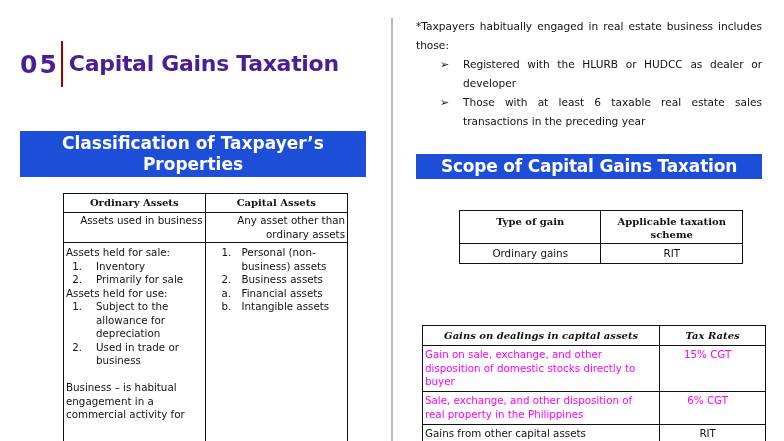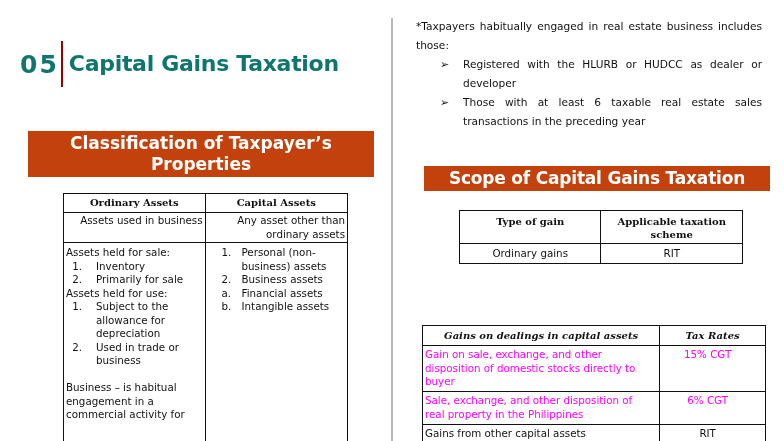--- a/index.html
+++ b/index.html
@@ -2,29 +2,29 @@
 <html><head>
 <meta charset="utf-8">
 <style>
   * { box-sizing: border-box; margin: 0; padding: 0; }
   html, body { width: 784px; height: 441px; overflow: hidden; background: #ffffff; }
   body { position: relative; font-family: "DejaVu Sans", sans-serif; color: #111; }
 
   .divider { position: absolute; left: 391px; top: 18px; width: 2px; height: 423px; background: #b8b8b8; }
 
   
-  .title { position: absolute; left: 20px; top: 40px; height: 48px; display: flex; align-items: center; color: #0f766e; font-family: "DejaVu Sans", sans-serif; font-weight: bold; }
+  .title { position: absolute; left: 20px; top: 40px; height: 48px; display: flex; align-items: center; color: #4c1d95; font-family: "DejaVu Sans", sans-serif; font-weight: bold; }
   .title .num { font-size: 25px; letter-spacing: 2px; line-height: 1; }
   .title .bar { width: 2px; height: 46px; background: #9b0000; margin: 0 6px 0 2px; }
   .title .text { font-size: 22px; letter-spacing: -0.3px; line-height: 1; }
 
   
-  .banner { position: absolute; background: #c2410c; color: #ffffff; font-weight: bold; text-align: center; font-family: "DejaVu Sans", sans-serif; margin-left: 8px; }
+  .banner { position: absolute; background: #1d4ed8; color: #ffffff; font-weight: bold; text-align: center; font-family: "DejaVu Sans", sans-serif; }
   .banner-1 { left: 20px; top: 131px; width: 346px; height: 46px; font-size: 17px; line-height: 21px; padding-top: 2px; }
-  .banner-2 { left: 416px; top: 166px; width: 346px; height: 25px; font-size: 17px; line-height: 25px; letter-spacing: -0.2px; }
+  .banner-2 { left: 416px; top: 154px; width: 346px; height: 25px; font-size: 17px; line-height: 25px; letter-spacing: -0.2px; }
 
   
   table { position: absolute; border-collapse: collapse; font-family: "DejaVu Sans", sans-serif; font-size: 10.3px; line-height: 13.5px; }
   td, th { border: 1.5px solid #111; vertical-align: top; }
   th { font-weight: bold; text-align: center; font-family: "DejaVu Serif", serif; font-size: 10px; }
   .magenta { color: #ff00ff; }
 
   .t1 { left: 63px; top: 193px; width: 285px; }
   .t1 col.c1 { width: 142px; }
   .t1 col.c2 { width: 143px; }

